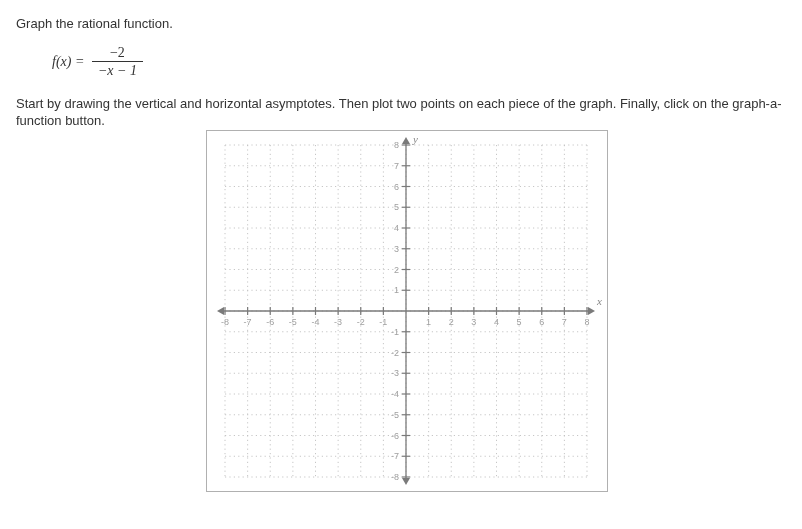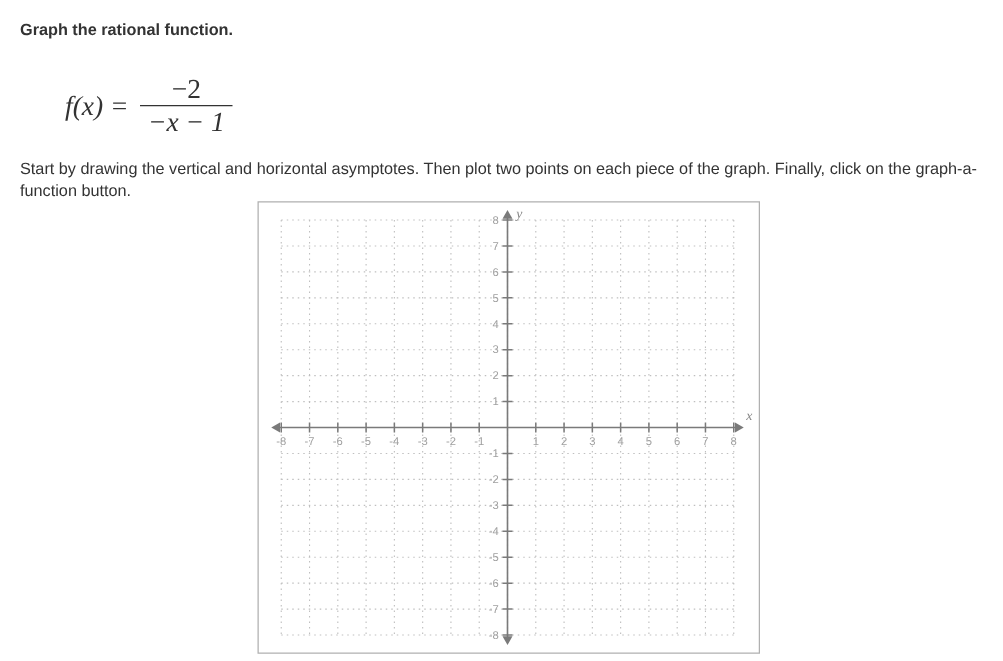--- a/index.html
+++ b/index.html
@@ -6,27 +6,26 @@
     margin: 0;
     padding: 16px;
     font-family: Verdana, Geneva, sans-serif;
     font-size: 13px;
     color: #333;
     background: #fff;
     width: 802px;
     box-sizing: border-box;
   }
   .prompt-line {
-    margin-bottom: 28px;
-    font-weight: bold;
+    margin-bottom: 14px;
   }
   .formula-row {
     margin: 8px 0 16px 36px;
     font-family: "Times New Roman", Times, serif;
-    font-size: 22px;
+    font-size: 14px;
     font-style: italic;
   }
   .formula-row .fn {
     display: inline-block;
     vertical-align: middle;
   }
   .frac {
     display: inline-block;
     vertical-align: middle;
     text-align: center;

